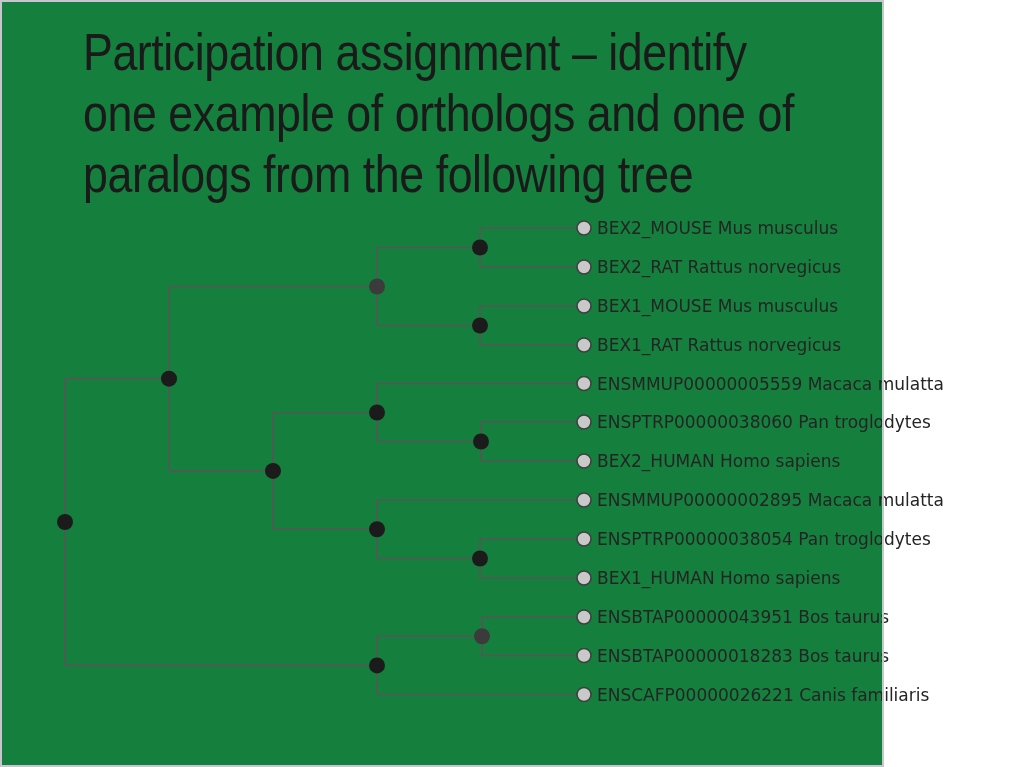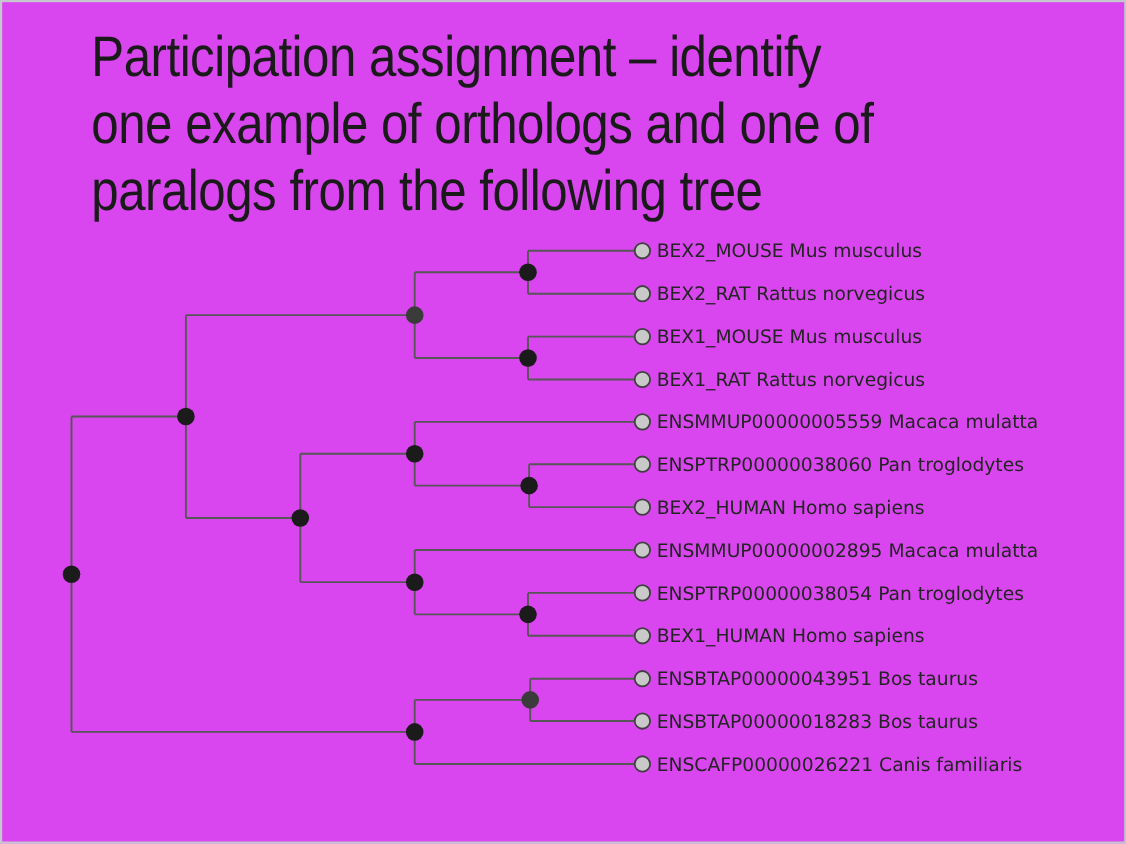--- a/index.html
+++ b/index.html
@@ -6,23 +6,23 @@
     margin: 0;
     padding: 0;
     background: #ffffff;
     width: 1024px;
     height: 767px;
     overflow: hidden;
     font-family: "Liberation Sans", sans-serif;
   }
   .slide {
     position: relative;
-    width: 1024px;
+    width: 884px;
     height: 767px;
-    background: #d946ef;
+    background: #15803d;
   }
   .frame {
     position: absolute;
     inset: 0px;
     border: 2px solid #c6c7ce;
     pointer-events: none;
     box-sizing: border-box;
   }
   .title {
     position: absolute;

